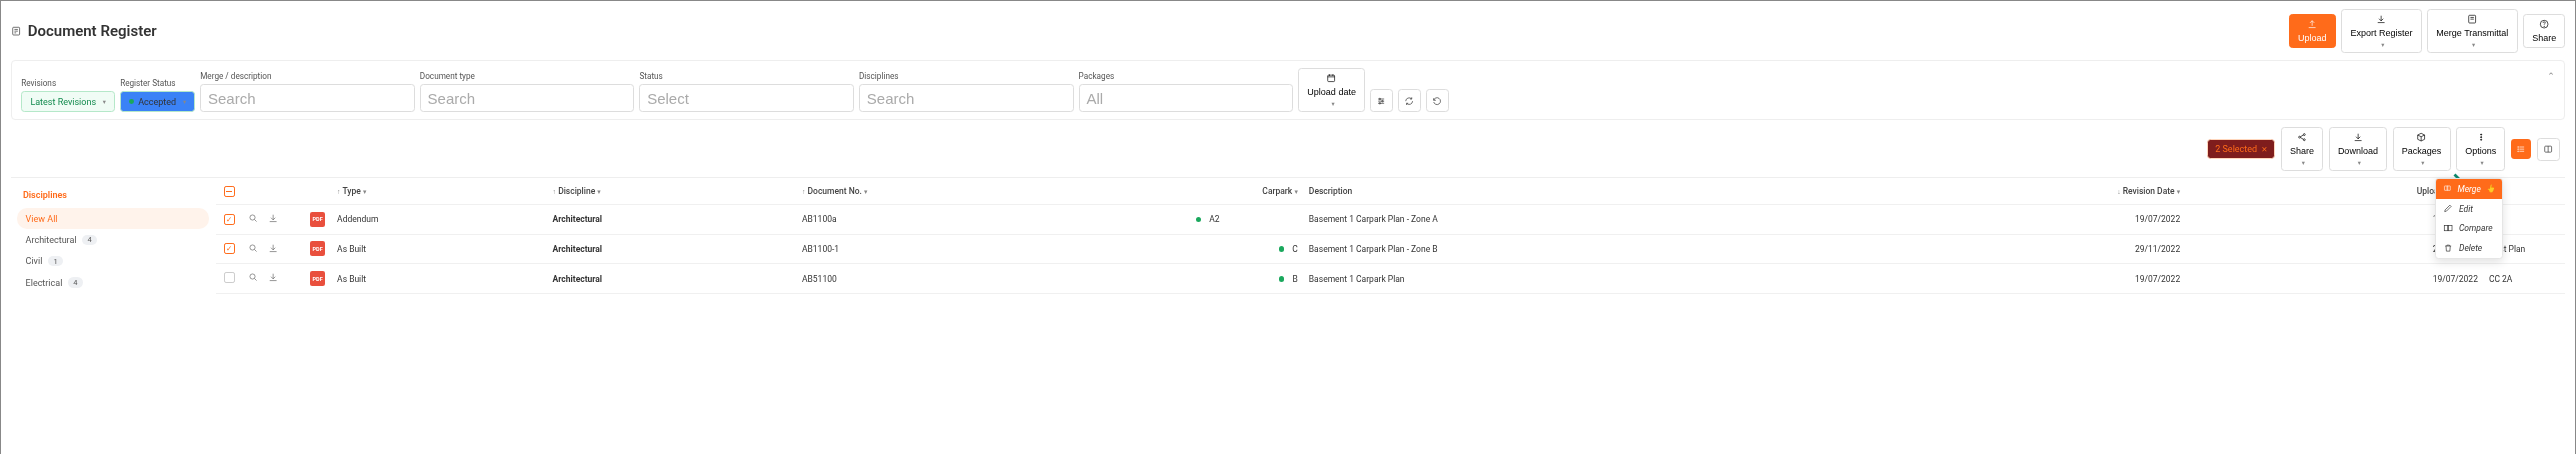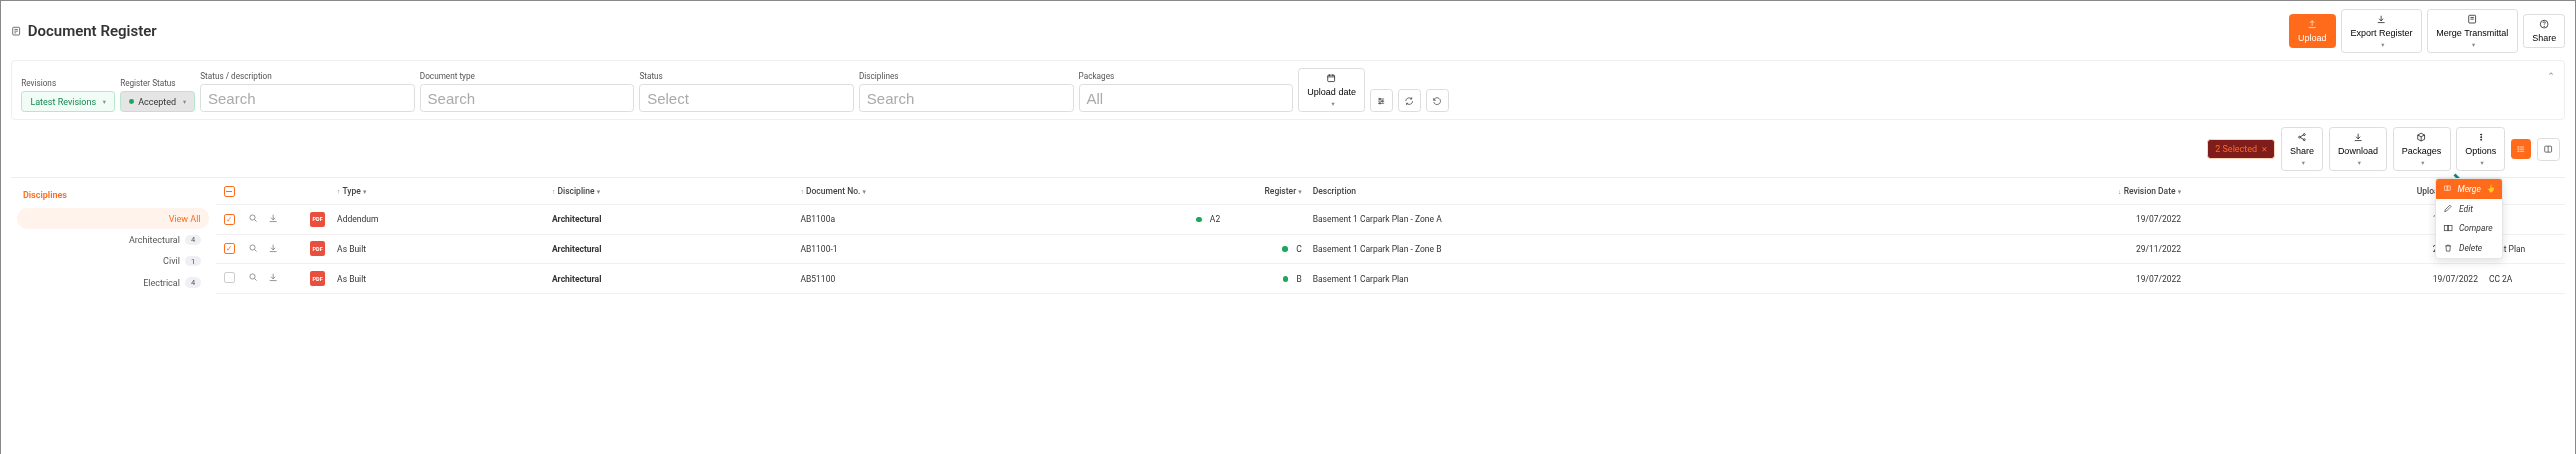--- a/index.html
+++ b/index.html
@@ -19,21 +19,21 @@
 .chip-green { border: 0.7px solid #b5e8c9; background: #f0fcf5; color: #138a4e; border-radius: 3.4px; padding: 4.8px 8.2px; display: inline-flex; align-items: center; gap: 4.1px; font-size: 9px; }
 .green-dot { width: 4.8px; height: 4.8px; background: #1aa85d; border-radius: 50%; }
 .icon-btn { width: 23px; height: 23px; border: 0.7px solid #ddd; border-radius: 3.4px; display: inline-flex; align-items: center; justify-content: center; background: #fff; cursor: pointer; }
 .collapse-caret { position: absolute; right: 9.6px; top: 9.6px; }
 .toolbar { display: flex; justify-content: flex-end; align-items: center; gap: 5.5px; margin-top: 6.8px; margin-bottom: 5.5px; padding-right: 5.5px; }
 .selected-pill { border: 0.7px solid #ffd7bd; background: #7f1d1d; color: #ff6b1a; border-radius: 3.4px; padding: 4.1px 6.8px; display: inline-flex; align-items: center; gap: 4.1px; font-size: 9px; }
 .orange-square { width: 20.5px; height: 20.5px; background: #ff6b1a; border-radius: 3.4px; display: inline-flex; align-items: center; justify-content: center; color: #fff; }
 .main { display: flex; border-top: 0.7px solid #eee; }
 .sidebar { width: 205px; padding: 8.2px 6.8px; }
 .sidebar-title { color: #ff6b1a; font-weight: 600; padding: 4.1px 5.5px; margin-bottom: 4.1px; }
-.sidebar-item { display: flex; align-items: center; gap: 5.5px; padding: 5.5px 8.2px; border-radius: 10px; cursor: pointer; color: #555; justify-content: flex-end; }
+.sidebar-item { display: flex; align-items: center; gap: 5.5px; padding: 5.5px 8.2px; border-radius: 10px; cursor: pointer; color: #555; }
 .sidebar-item.active { background: #fff3eb; color: #ff6b1a; }
 .count-badge { background: #eef0f3; color: #555; border-radius: 6.8px; padding: 0.7px 5.5px; font-size: 7.5px; }
 .table-zone { flex: 1; position: relative; }
 table { width: 100%; border-collapse: collapse; }
 th, td { text-align: left; padding: 6.8px 5.5px; font-size: 8.5px; border-bottom: 0.7px solid #f0f0f0; vertical-align: middle; }
 th { color: #444; font-weight: 500; }
 .col-check { width: 27px; text-align: center; }
 .col-actions { width: 62px; }
 .col-icon { width: 27px; }
 .chk { width: 11px; height: 11px; border: 1px solid #ff6b1a; border-radius: 2.1px; display: inline-flex; align-items: center; justify-content: center; color: #ff6b1a; }
@@ -99,27 +99,27 @@
 
   <div class="filter-bar">
     <div class="filter-group">
       <span class="filter-label">Revisions</span>
       <span class="chip-green chev" style="border-color:#b5e8c9;color:#138a4e">
           <span>Latest Revisions</span>
         </span>
     </div>
     <div class="filter-group">
       <span class="filter-label">Register Status</span>
-      <span class="chip-green chev" style="background:#e5e5e5">
+      <span class="chip-green chev" style="background:#3b82f6">
           <span class="green-dot"></span>
           <span style="color:#333">Accepted</span>
         </span>
     </div>
     <div class="filter-group">
-      <span class="filter-label">Status / description</span>
+      <span class="filter-label">Merge / description</span>
       <input class="filter-input" placeholder="Search" style="">
     </div>
     <div class="filter-group">
       <span class="filter-label">Document type</span>
       <input class="filter-input" placeholder="Search" style="">
     </div>
     <div class="filter-group">
       <span class="filter-label">Status</span>
       <input class="filter-input" placeholder="Select" style="">
     </div>
@@ -284,21 +284,21 @@
 
       <table>
         <thead>
           <tr>
             <th class="col-check"><span class="chk partial"></span></th>
             <th class="col-actions"></th>
             <th class="col-icon"></th>
             <th><span class="sort-arrow">↑</span> <span>Type</span> <span class="sort-arrow">▾</span></th>
             <th><span class="sort-arrow">↑</span> <span>Discipline</span> <span class="sort-arrow">▾</span></th>
             <th><span class="sort-arrow">↑</span> <span>Document No.</span> <span class="sort-arrow">▾</span></th>
-            <th style="text-align:right"><span>Register</span> <span class="sort-arrow">▾</span></th>
+            <th style="text-align:right"><span>Carpark</span> <span class="sort-arrow">▾</span></th>
             <th><span>Description</span></th>
             <th style="text-align:right"><span class="sort-arrow">↓</span> <span>Revision Date</span> <span class="sort-arrow">▾</span></th>
             <th style="text-align:right"><span>Uploaded Date</span> <span class="sort-arrow">▾</span></th>
             <th style="width:82px"></th>
           </tr>
         </thead>
         <tbody id="table-body">
             <tr>
     <td class="col-check"><span class="chk checked"></span></td>
     <td class="col-actions"><span class="row-action">

